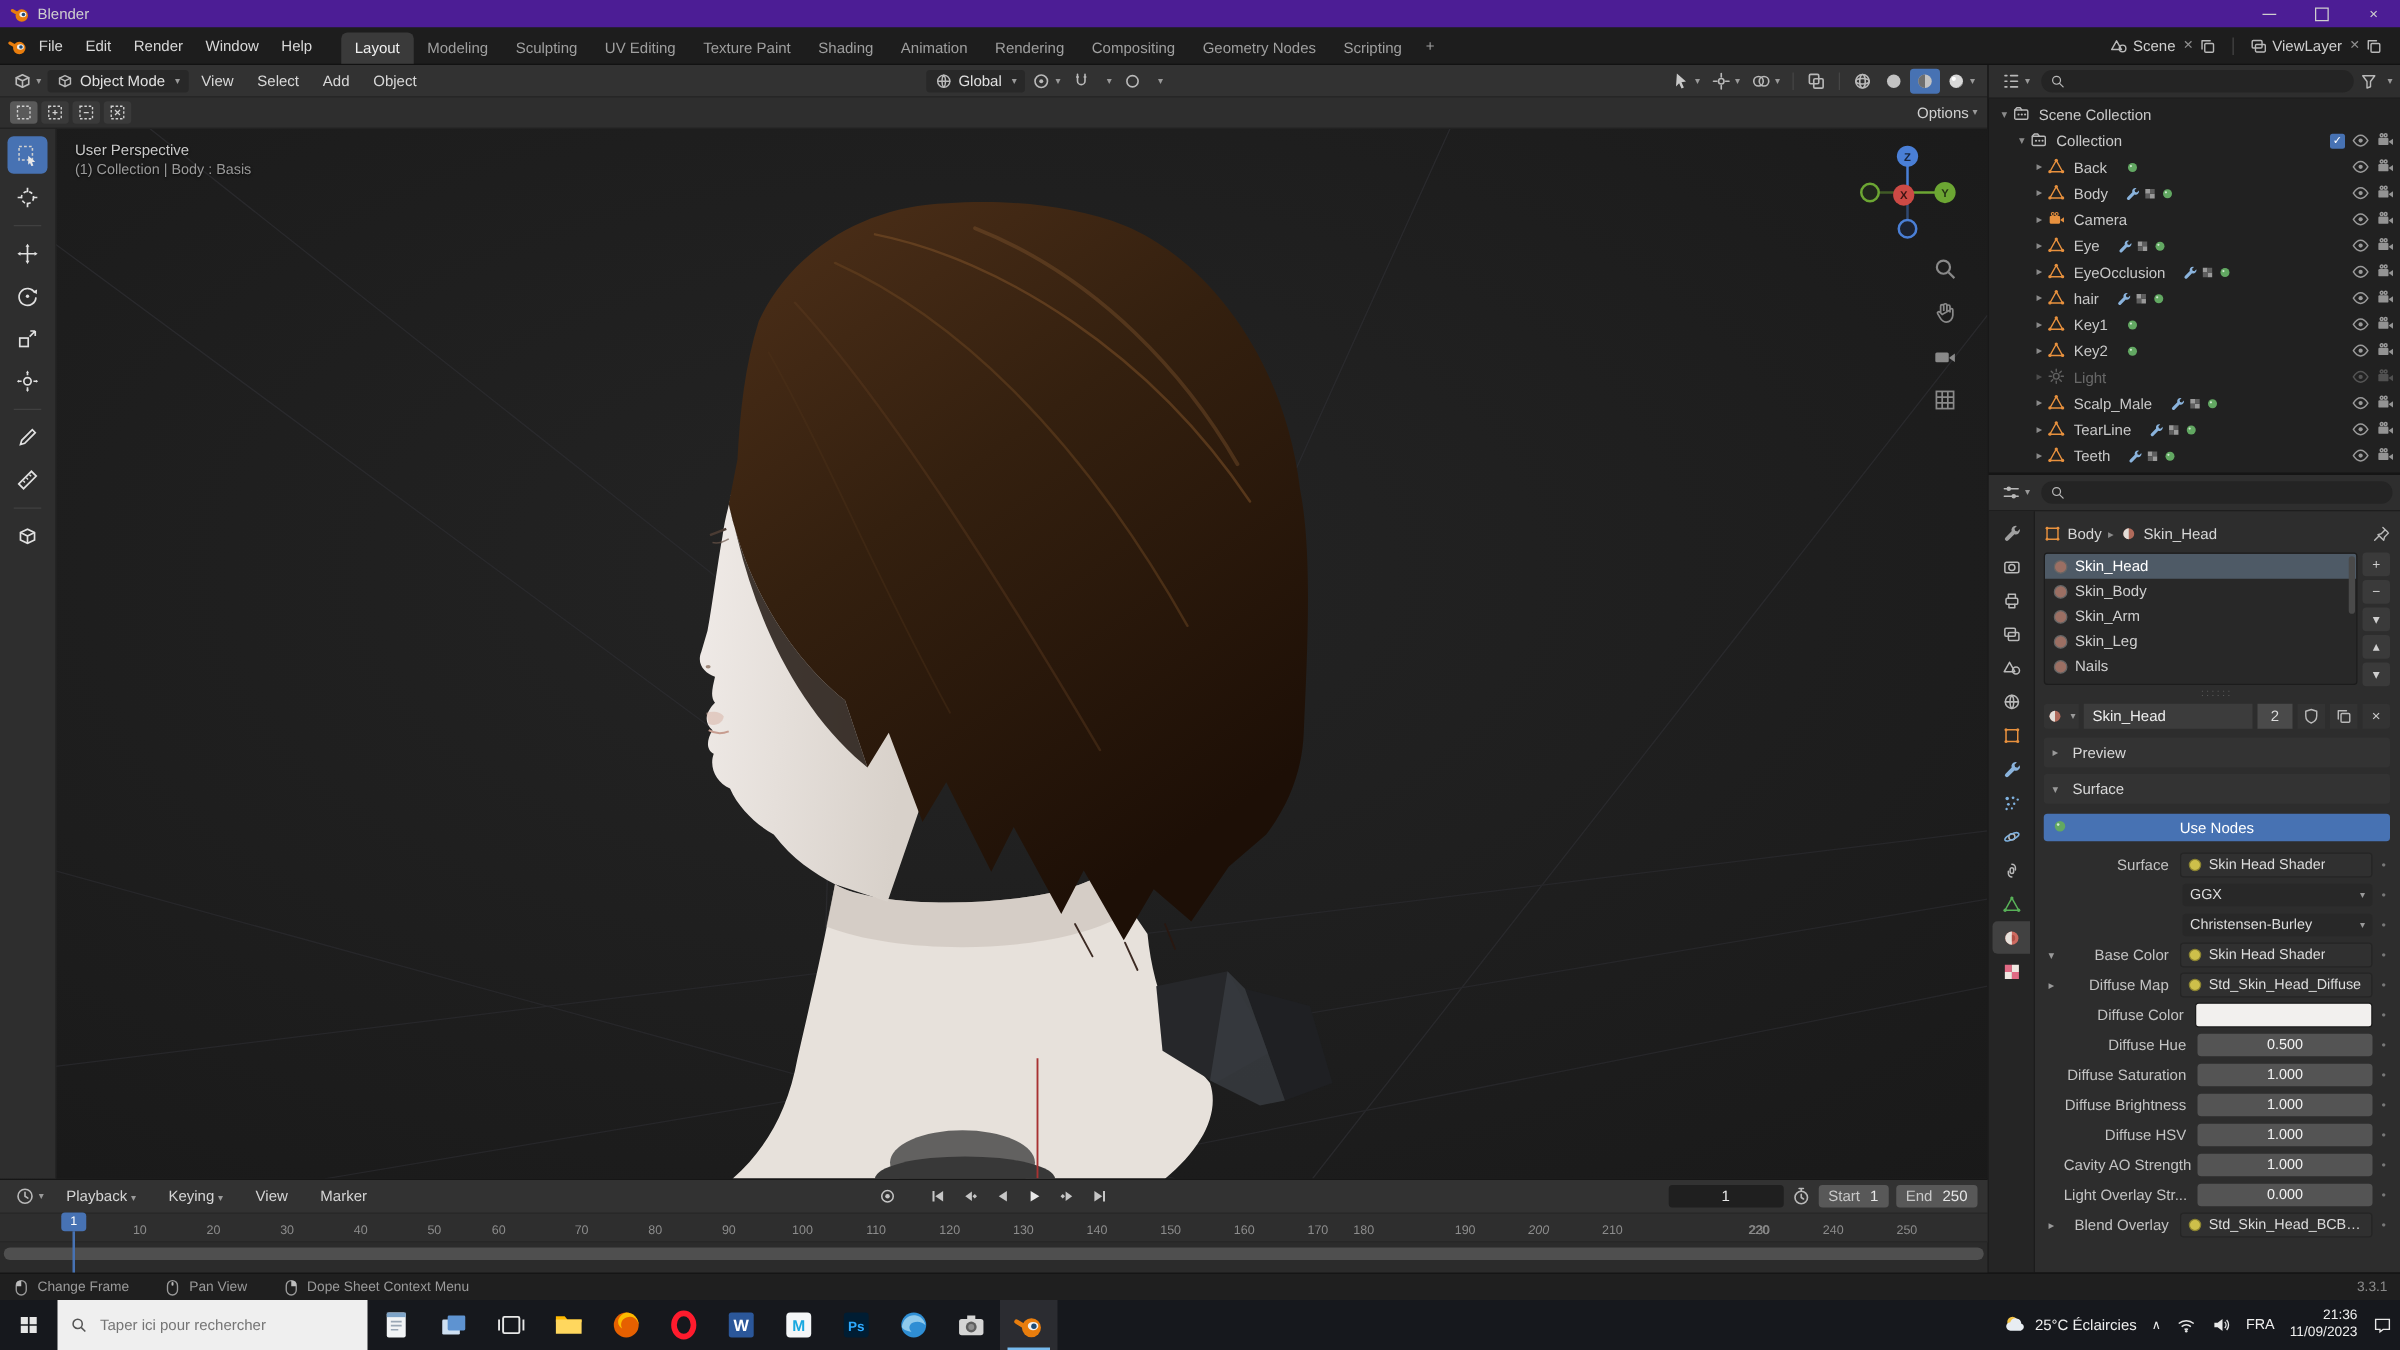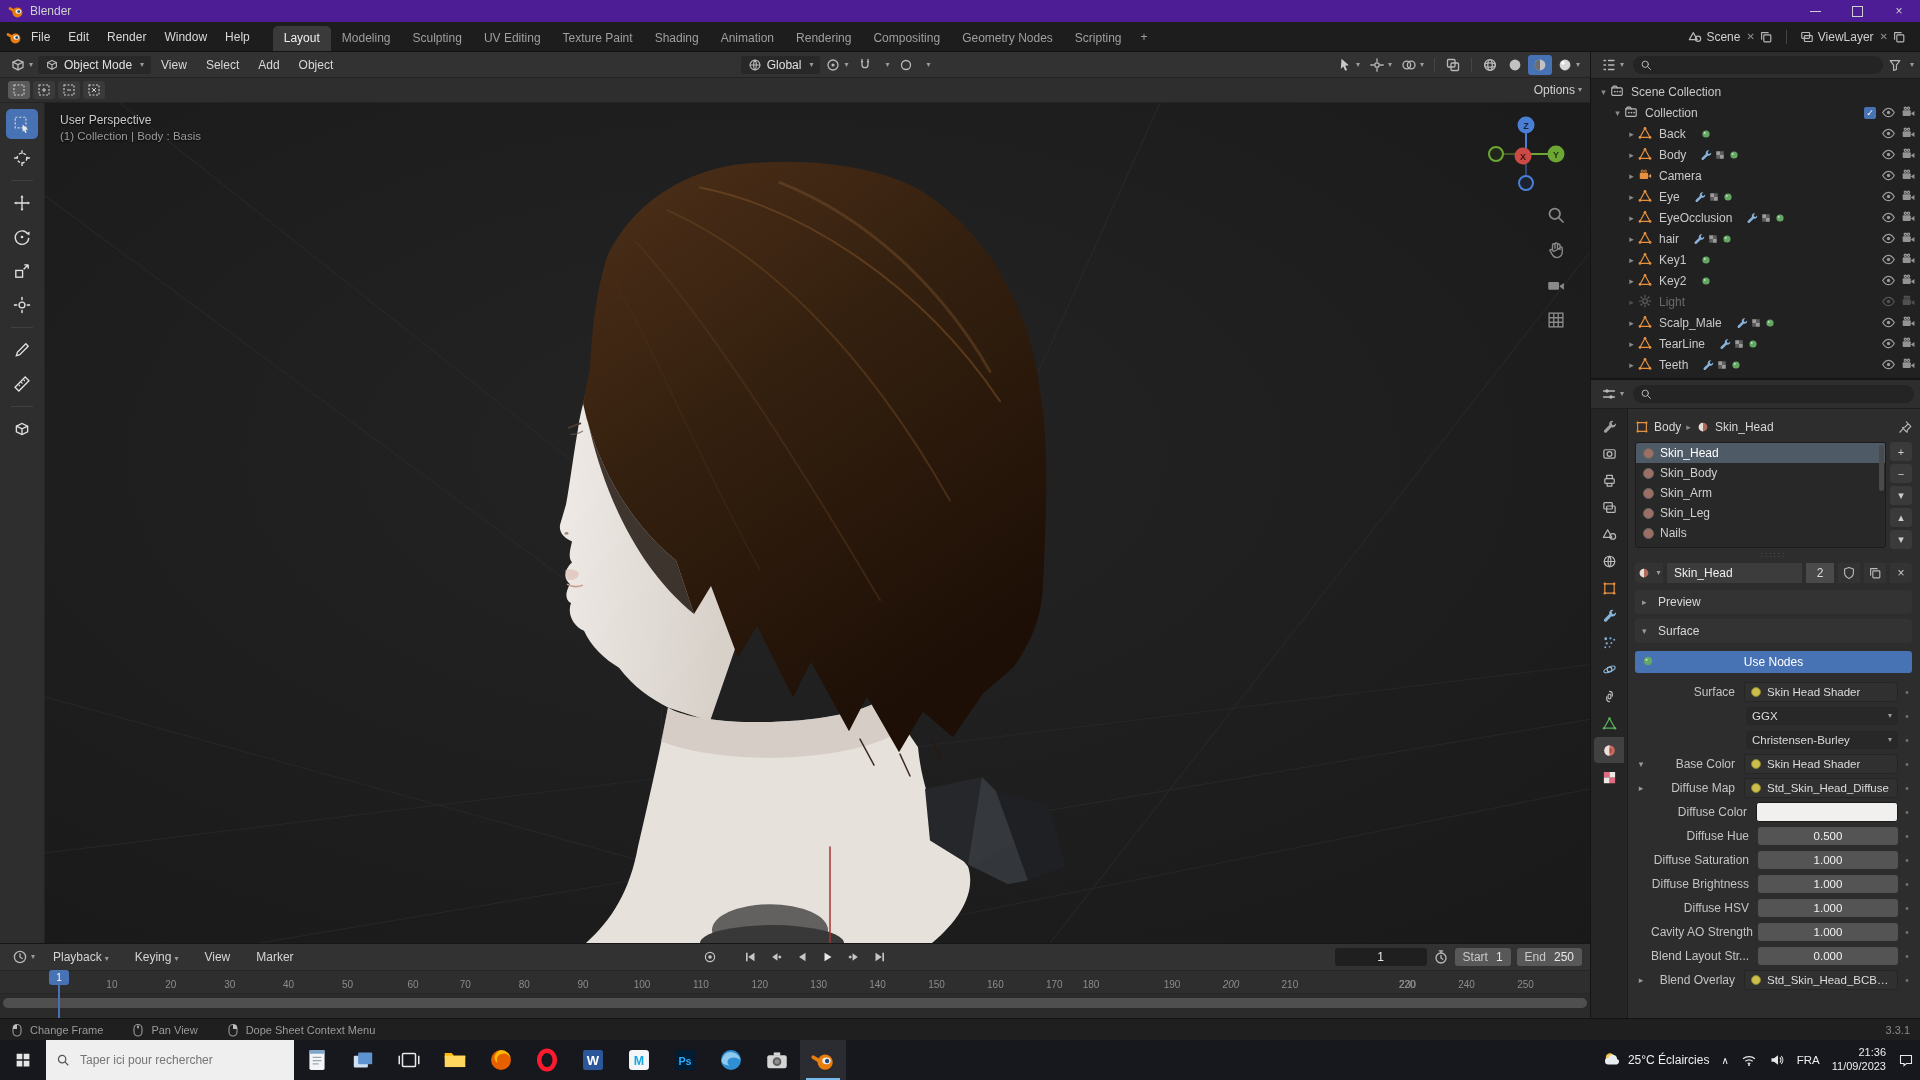--- a/index.html
+++ b/index.html
@@ -723,21 +723,21 @@
               <span>250</span>
             </span>
           </div>
         </div>
         <div class="t-ruler" id="ruler">
             <span class="tick" style="left: 111.9px;">10</span>
             <span class="tick" style="left: 170.8px;">20</span>
             <span class="tick" style="left: 229.7px;">30</span>
             <span class="tick" style="left: 288.6px;">40</span>
             <span class="tick" style="left: 347.5px;">50</span>
-            <span class="tick" style="left: 413px;">60</span>
+            <span class="tick" style="left: 399px;">60</span>
             <span class="tick" style="left: 465.3px;">70</span>
             <span class="tick" style="left: 524.2px;">80</span>
             <span class="tick" style="left: 583.1px;">90</span>
             <span class="tick" style="left: 642px;">100</span>
             <span class="tick" style="left: 700.9px;">110</span>
             <span class="tick" style="left: 759.8px;">120</span>
             <span class="tick" style="left: 818.7px;">130</span>
             <span class="tick" style="left: 877.6px;">140</span>
             <span class="tick" style="left: 936.5px;">150</span>
             <span class="tick" style="left: 995.4px;">160</span>
@@ -1659,21 +1659,21 @@
                     <span class="f-anim">•</span>
      </div>
                   <div class="f-row">
        <span class="f-exp"></span>
                     <span class="f-label">Cavity AO Strength</span>
        <span class="f-field num">1.000</span>
                     <span class="f-anim">•</span>
      </div>
                   <div class="f-row">
        <span class="f-exp"></span>
-                    <span class="f-label">Blend Layout Str...</span>
+                    <span class="f-label">Light Overlay Str...</span>
        <span class="f-field num">0.000</span>
                     <span class="f-anim">•</span>
      </div>
                   <div class="f-row">
        <span class="f-exp">▸</span>
                     <span class="f-label">Blend Overlay</span>
        <span class="f-field shader">
                       <span class="sock"></span>
                       <span class="txt">Std_Skin_Head_BCBMa...</span>
                     </span>

